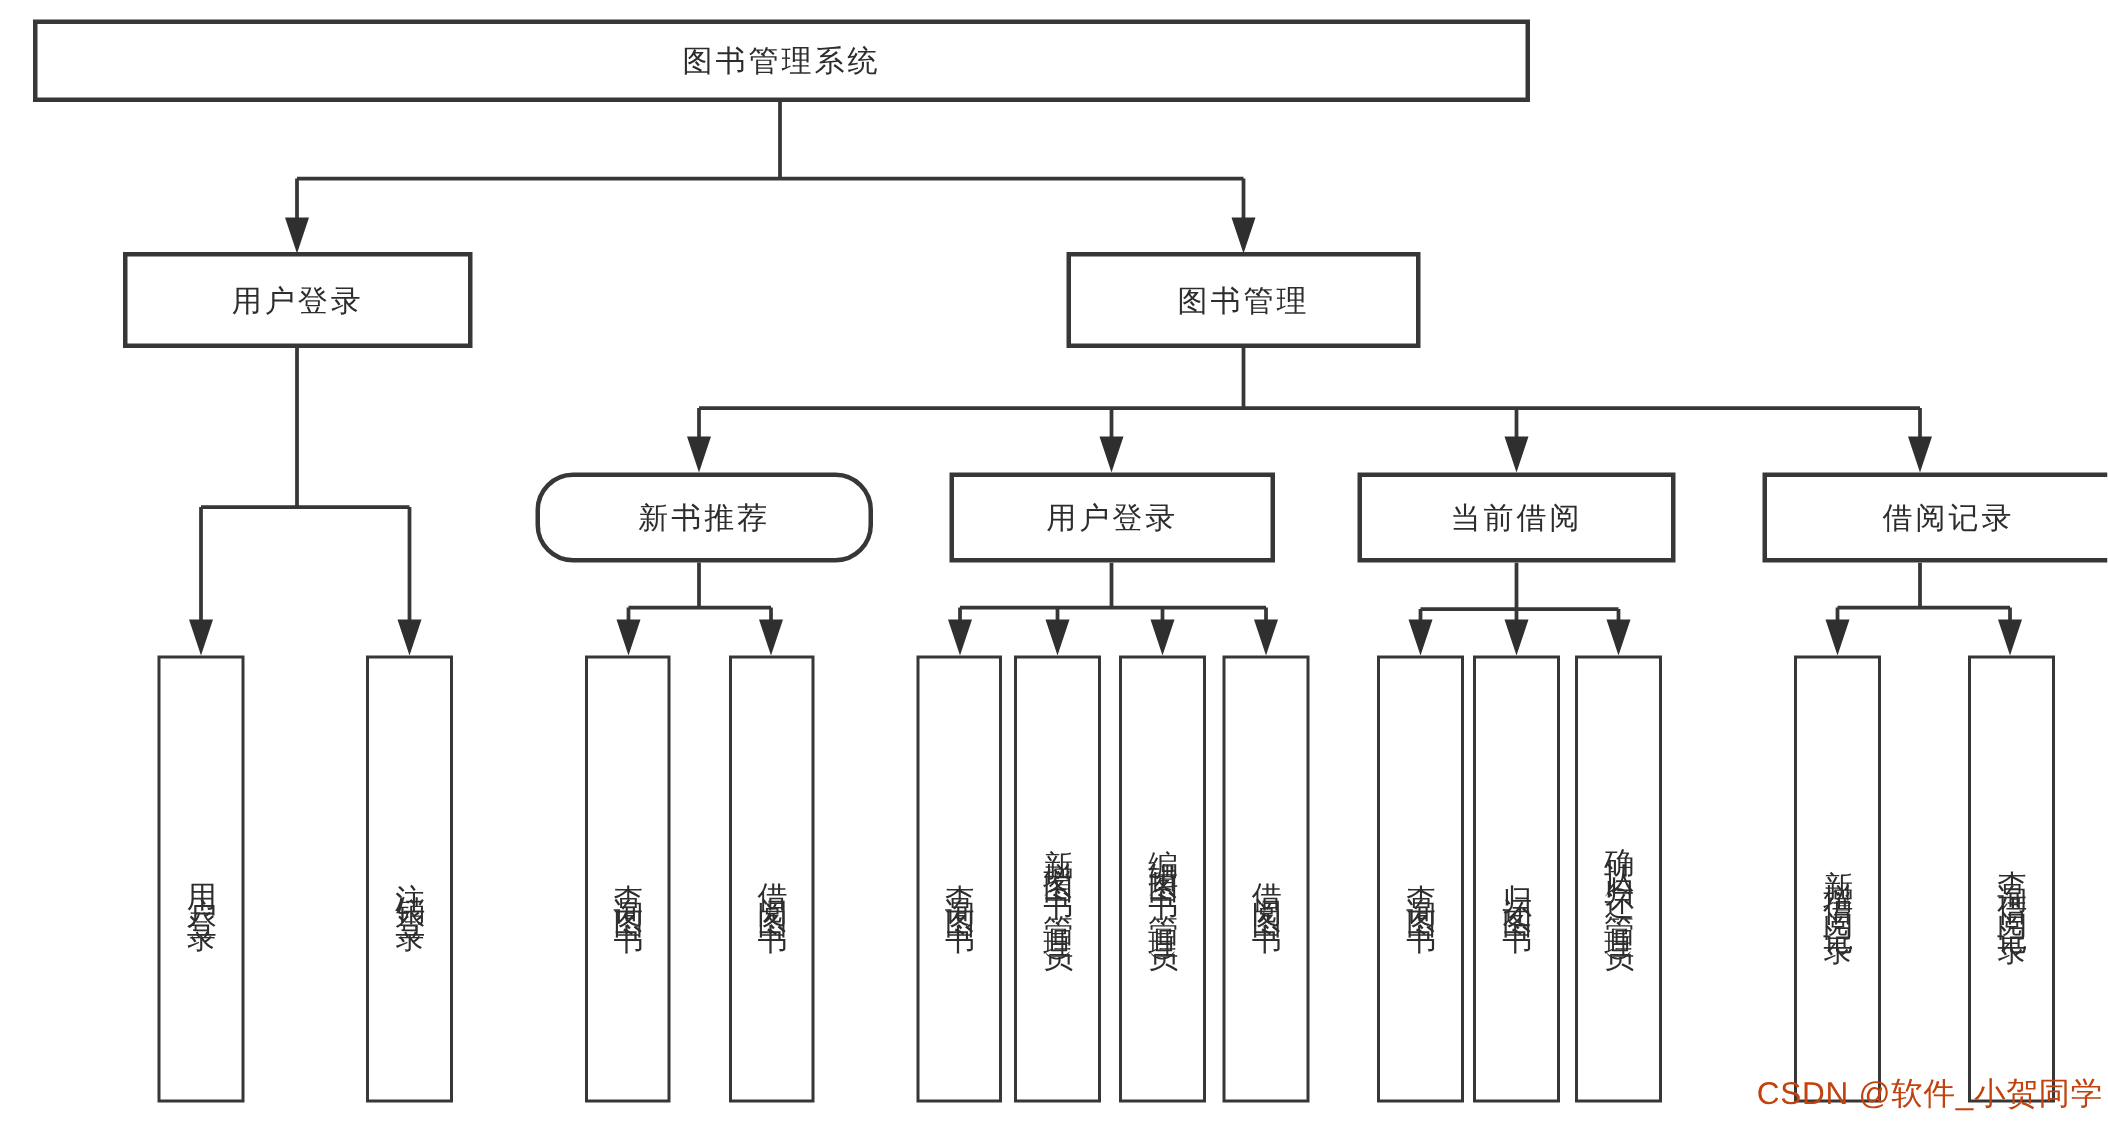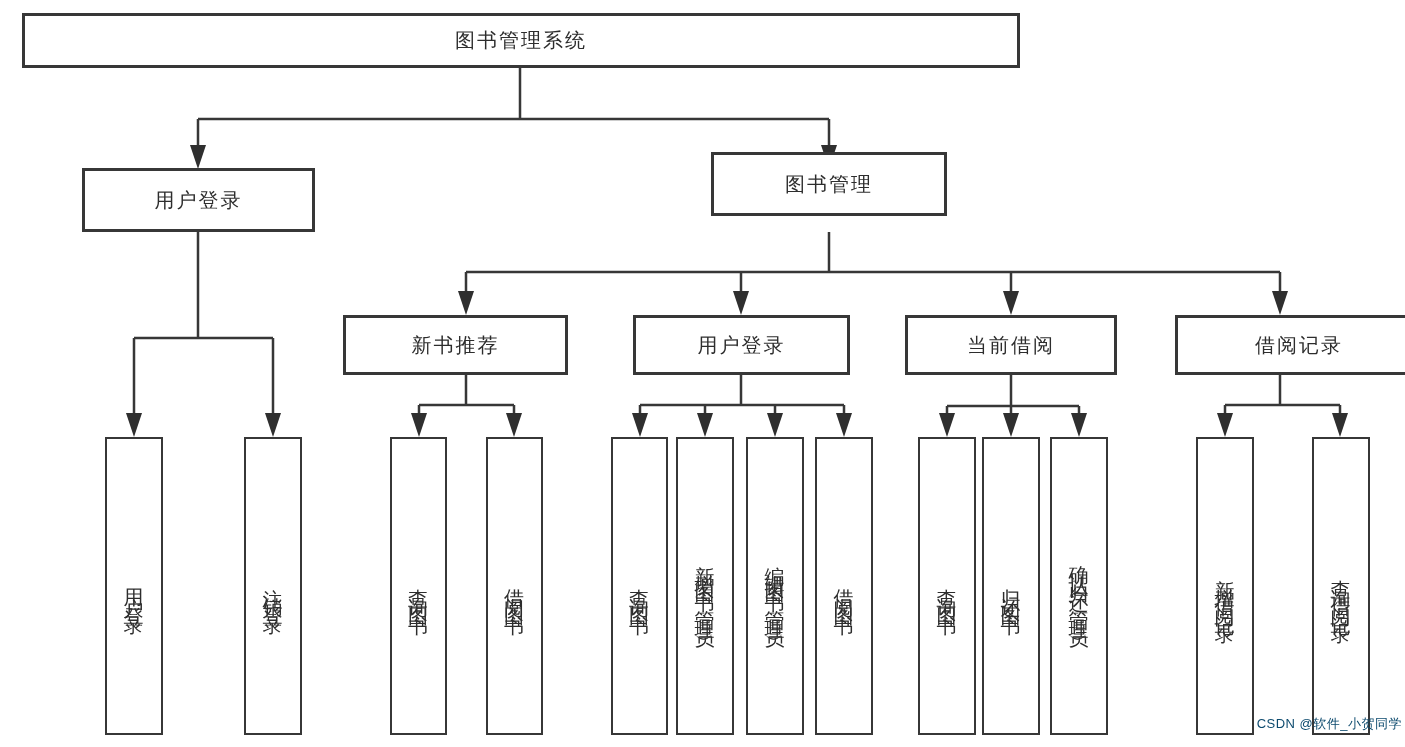--- a/index.html
+++ b/index.html
@@ -39,23 +39,23 @@
     font-size: 20px;
     letter-spacing: 9px;
     line-height: 1.1;
     color: #2d2d2d;
     padding-top: 9px;
   }
   .watermark {
     position: absolute;
     top: 715px;
     right: 3px;
-    font-size: 13px;
+    font-size: 21px;
     letter-spacing: 0.5px;
-    color: #0c4a6e;
+    color: #c2410c;
     z-index: 10;
     white-space: nowrap;
   }
 </style>
 </head>
 <body>
 
 <div class="canvas">
 
   <svg class="connectors" viewBox="0 0 1405 747" xmlns="http://www.w3.org/2000/svg">
@@ -85,23 +85,23 @@
       <polygon points="1003,413 1019,413 1011,437"></polygon>
       <polygon points="1071,413 1087,413 1079,437"></polygon>
       <polygon points="1217,413 1233,413 1225,437"></polygon>
       <polygon points="1332,413 1348,413 1340,437"></polygon>
     </g>
   </svg>
 
   <div class="node hnode" style="left:22px; top:13px; width:998px; height:55px;">图书管理系统</div>
 
   <div class="node hnode" style="left:82px; top:168px; width:233px; height:64px;">用户登录</div>
-  <div class="node hnode" style="left:711px; top:152px; width:236px; height:64px;">图书管理</div>
+  <div class="node hnode" style="left:711px; top:168px; width:236px; height:64px;">图书管理</div>
 
-  <div class="node hnode" style="left:343px; top:315px; width:225px; height:60px;">新书推荐</div>
+  <div class="node hnode" style="left:357px; top:315px; width:225px; height:60px;border-radius:25px;">新书推荐</div>
   <div class="node hnode" style="left:633px; top:315px; width:217px; height:60px;">用户登录</div>
   <div class="node hnode" style="left:905px; top:315px; width:212px; height:60px;text-align:center;">当前借阅</div>
   <div class="node hnode" style="left:1175px; top:315px; width:248px; height:60px;">借阅记录</div>
 
   <div class="node vnode" style="left:105px; top:437px; width:58px; height:298px;">
     <span class="vtext">用户登录</span>
   </div>
   <div class="node vnode" style="left:244px; top:437px; width:58px; height:298px;">
     <span class="vtext">注销登录</span>
   </div>

